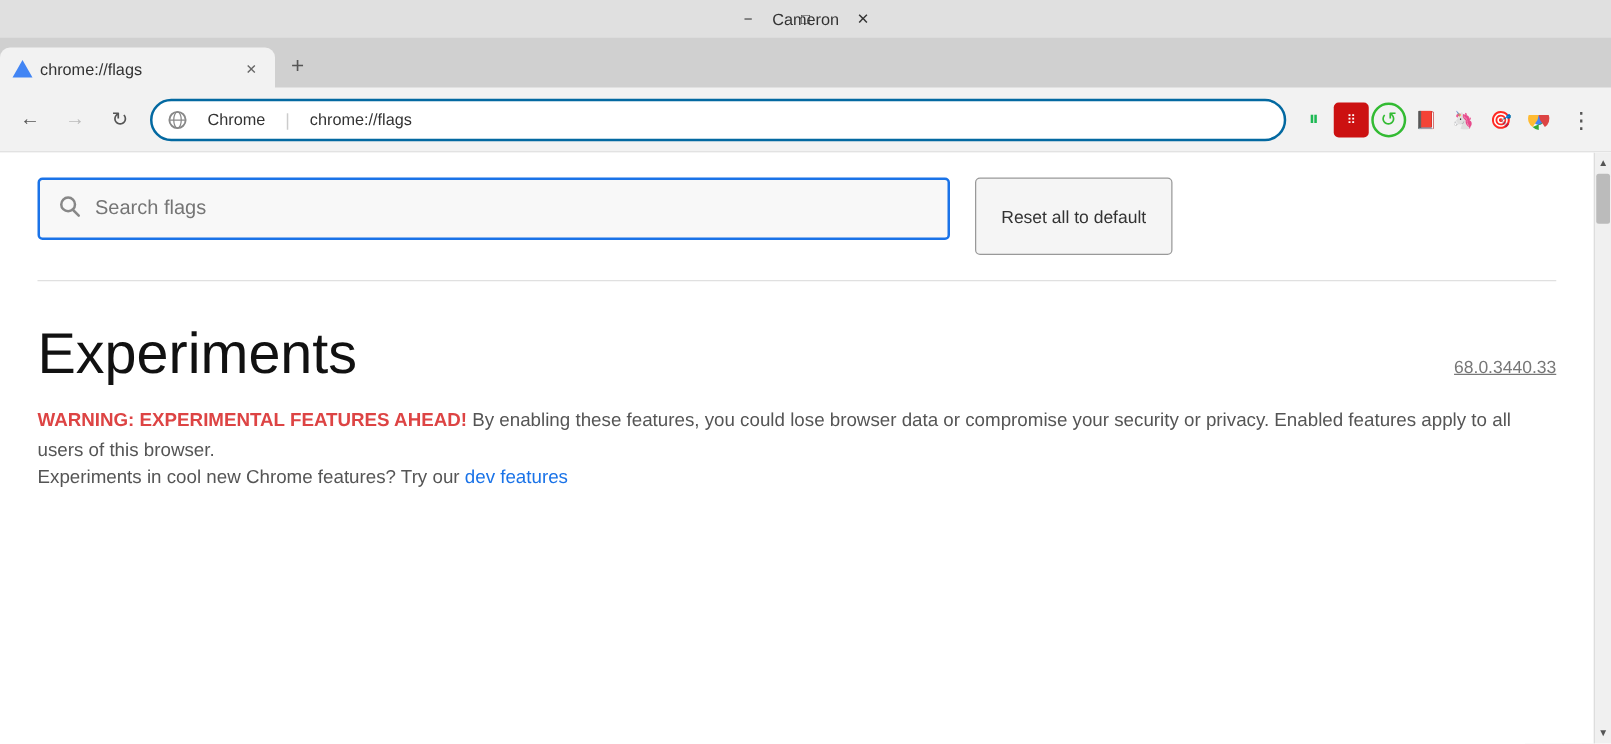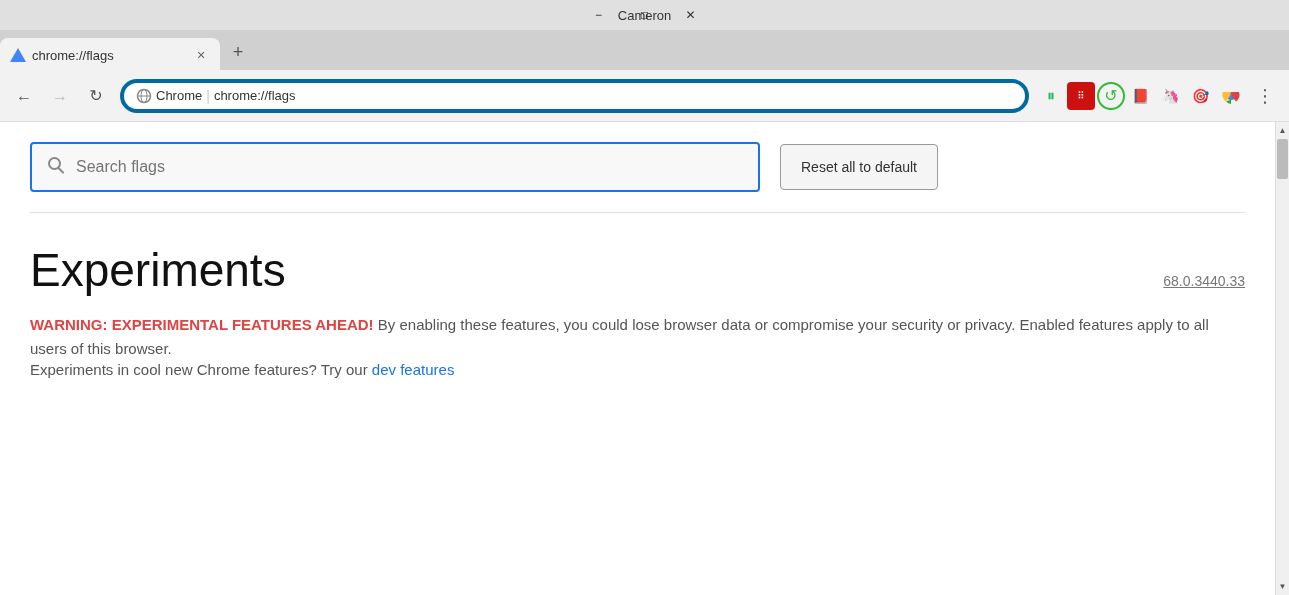--- a/index.html
+++ b/index.html
@@ -121,26 +121,26 @@
       color: #555;
       font-size: 16px;
     }
     .nav-btn.disabled { color: #bbb; cursor: default; }
 
     
     .address-bar {
       flex: 1;
       height: 34px;
       background: white;
-      border: 4px solid #0369a1;
+      border: 2px solid #0369a1;
       border-radius: 17px;
       display: flex;
       align-items: center;
       padding: 0 12px;
-      gap: 4px;
+      gap: 16px;
       margin: 0 4px;
     }
     .address-favicon {
       width: 16px;
       height: 16px;
       display: flex;
       align-items: center;
       justify-content: center;
     }
     .address-site-name {
@@ -196,21 +196,20 @@
     }
     .page-main {
       flex: 1;
       padding: 20px 30px;
       overflow: hidden;
     }
 
     
     .search-area {
       display: flex;
-      align-items: center;
       gap: 20px;
       margin-bottom: 30px;
       padding-bottom: 20px;
       border-bottom: 1px solid #e0e0e0;
     }
     .search-box {
       display: flex;
       align-items: center;
       border: 2px solid #1a73e8;
       border-radius: 4px;
@@ -226,21 +225,21 @@
     }
     .search-input {
       border: none;
       background: transparent;
       font-size: 16px;
       color: #888;
       outline: none;
       flex: 1;
     }
     .reset-btn {
-      height: 46px;
+      height: 62px;
       padding: 0 20px;
       border: 1px solid #999;
       border-radius: 4px;
       background: #f5f5f5;
       font-size: 14px;
       cursor: pointer;
       color: #333;
       white-space: nowrap;
     }
 

